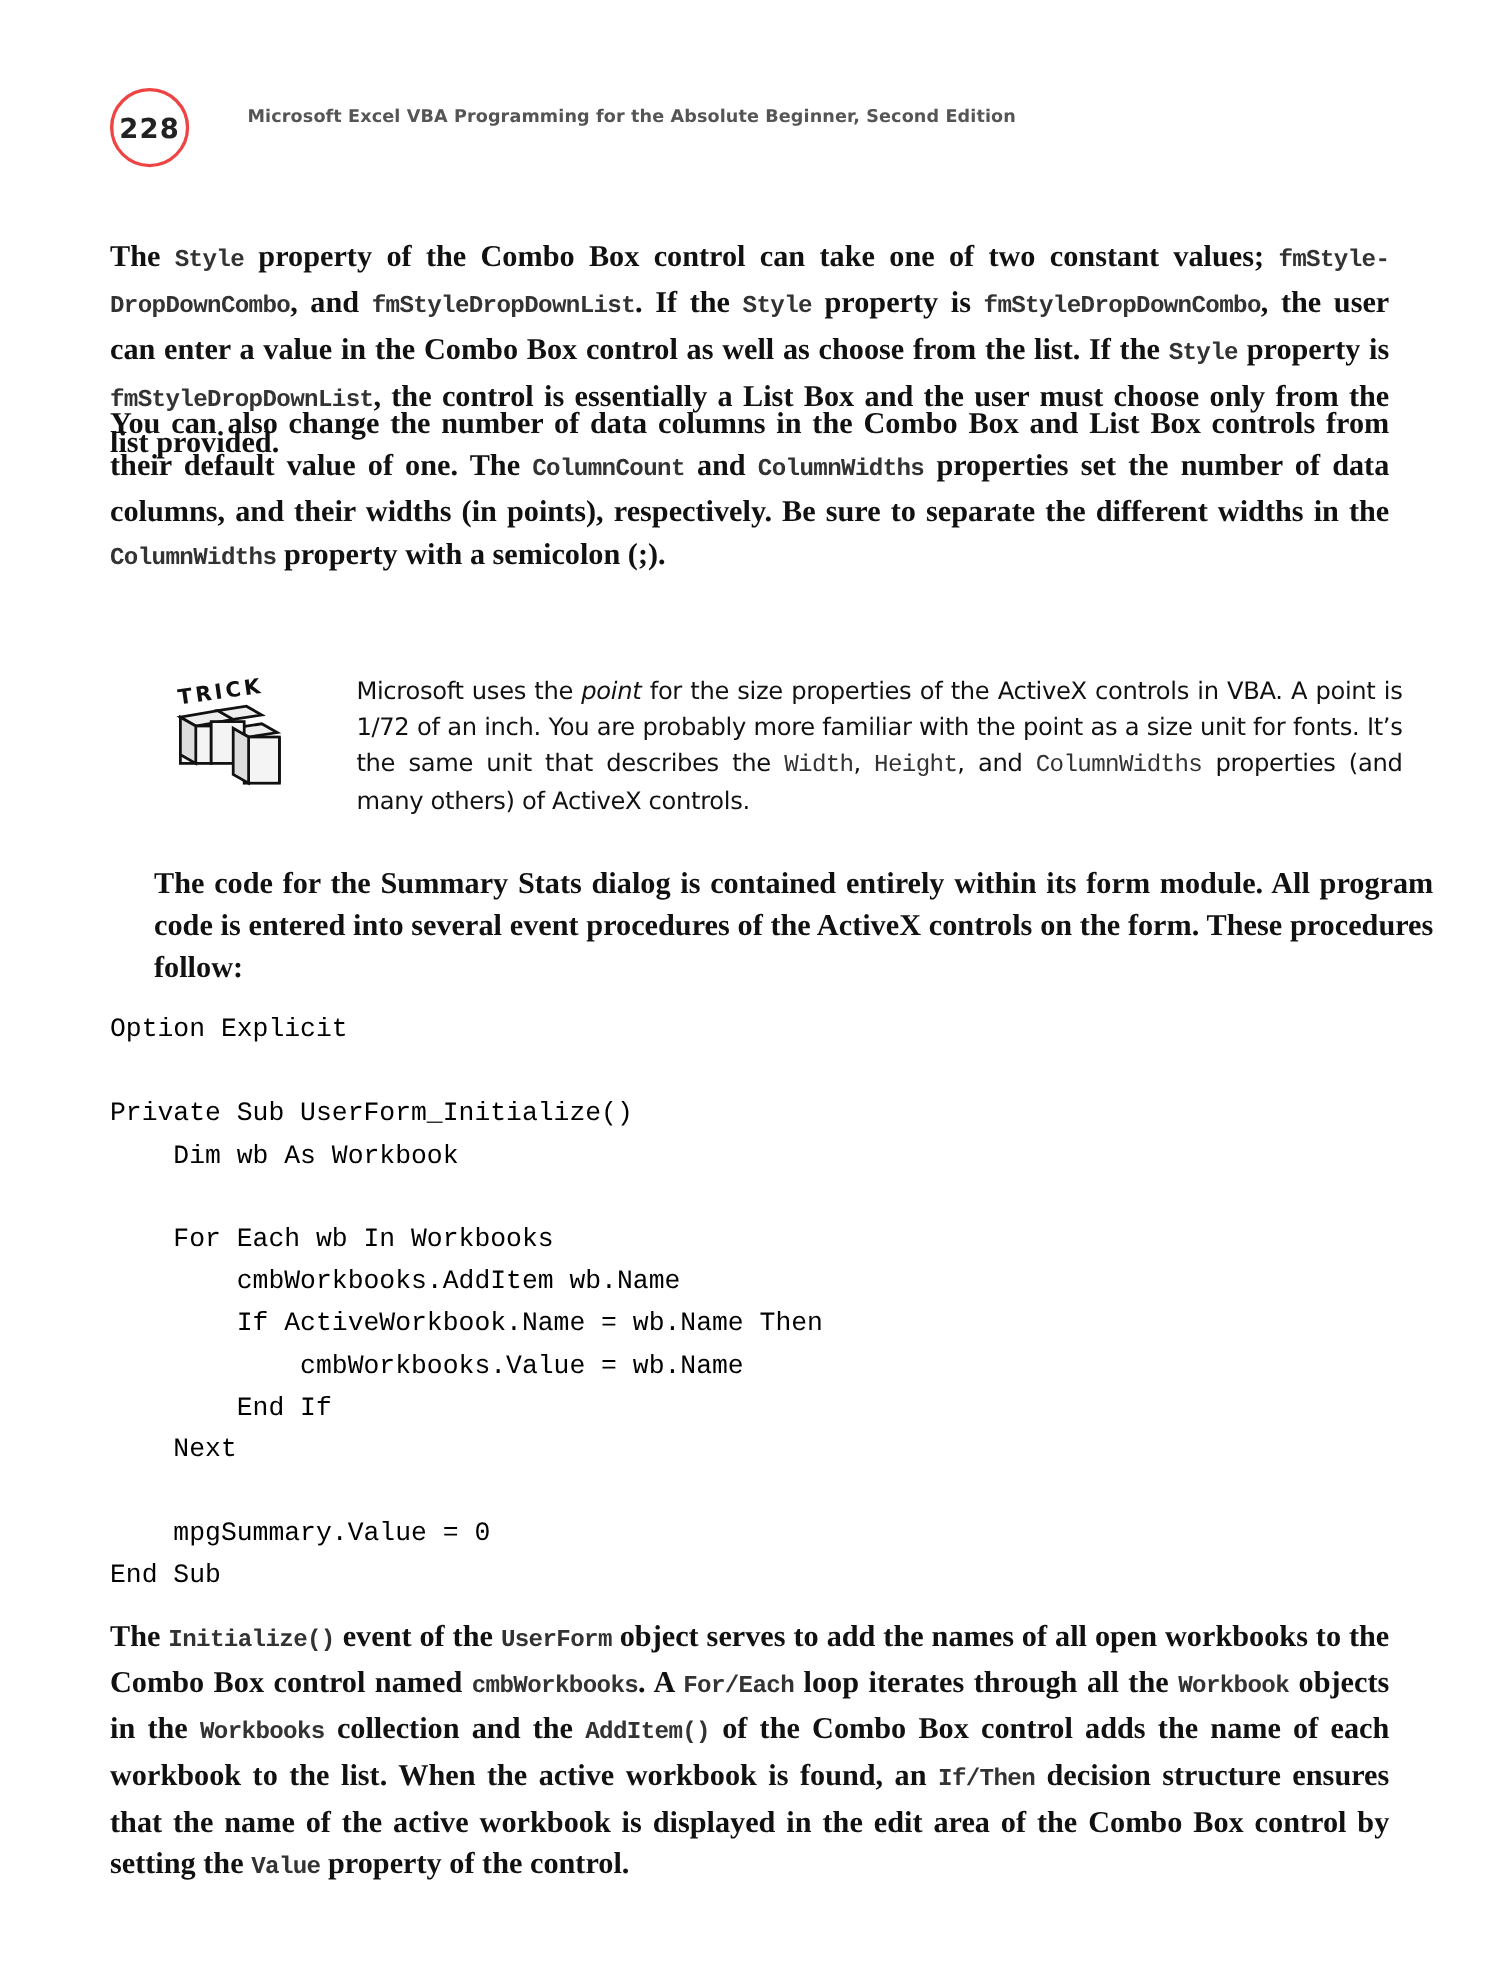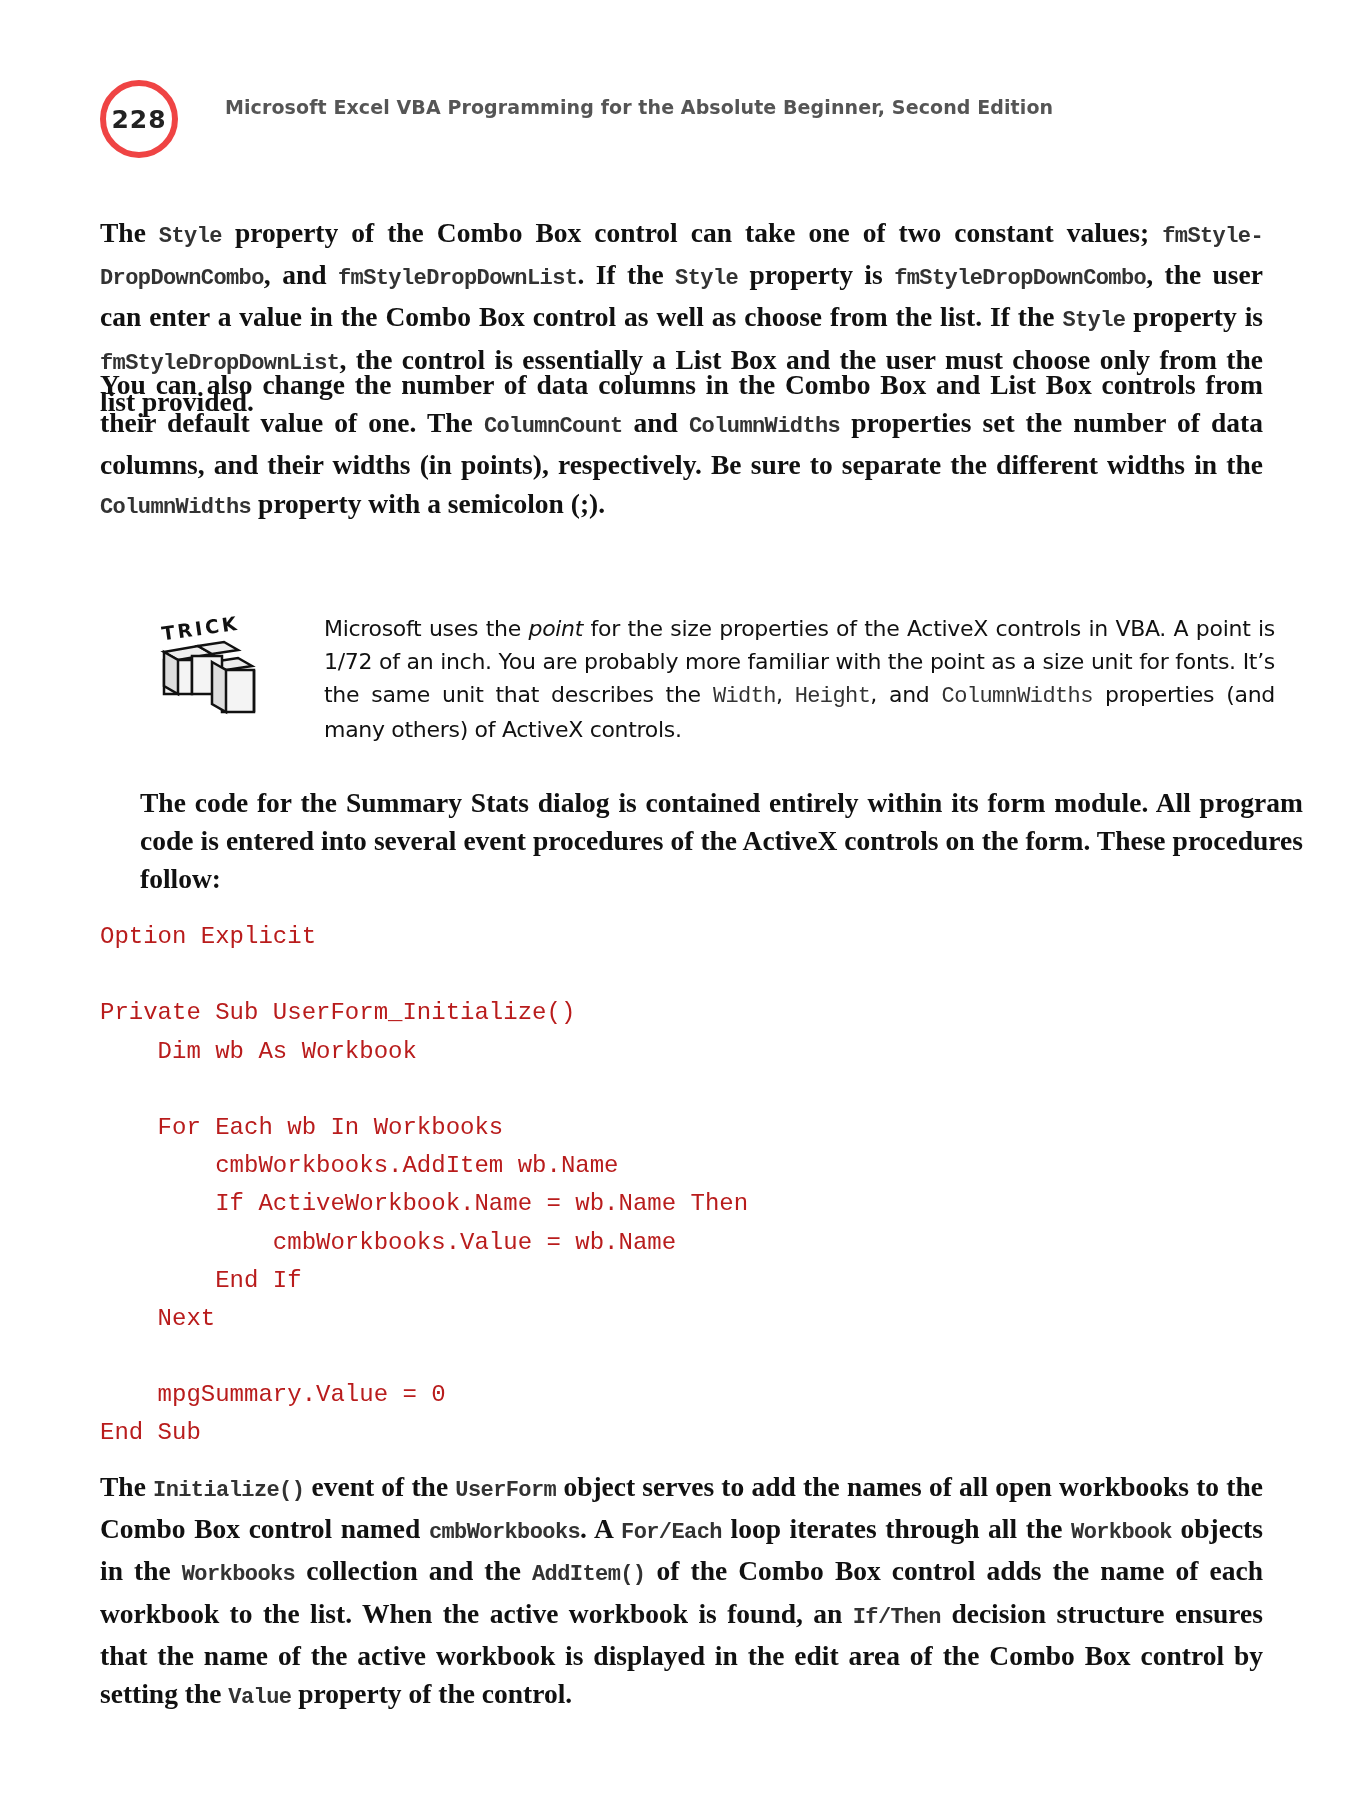--- a/index.html
+++ b/index.html
@@ -1,26 +1,26 @@
 <!DOCTYPE html>
 <html><head>
 <meta charset="utf-8">
 <style>
   html, body { margin:0; padding:0; background:#ffffff; }
   body { width:1370px; height:1800px; position:relative; overflow:hidden; color:#1a1a1a; }
   .page-num {
     position:absolute; left:100px; top:80px; width:66px; height:66px;
-    border:6px solid #ef4444; border-radius:50%;
+    border:3px solid #ef4444; border-radius:50%;
     display:flex; align-items:center; justify-content:center;
     font-family:"DejaVu Sans", sans-serif; font-weight:bold; font-size:25px; color:#222;
     letter-spacing:1px;
   }
   .running-head {
     position:absolute; left:225px; top:96px;
-    font-family:"DejaVu Sans", sans-serif; font-weight:bold; font-size:19px; color:#555;
+    font-family:"DejaVu Sans", sans-serif; font-weight:bold; font-size:16px; color:#555;
     letter-spacing:0.1px;
   }
   .para {
     position:absolute; left:100px; width:1163px;
     font-family:"Liberation Serif", "DejaVu Serif", serif; font-size:27.5px; line-height:38.2px;
     text-align:justify; color:#111;font-weight:bold;
   }
   .para code, .trick-text code {
     font-family:"Liberation Mono", "DejaVu Sans Mono", monospace; font-size:22px; color:#333;
     letter-spacing:-0.6px;
@@ -28,21 +28,21 @@
   .trick-icon { position:absolute; left:158px; top:612px; width:110px; height:110px; }
   .trick-text {
     position:absolute; left:312px; top:612px; width:951px;
     font-family:"DejaVu Sans", sans-serif; font-size:22px; line-height:33px;
     text-align:justify; color:#111; letter-spacing:-0.3px;margin-left:12px;
   }
   .trick-text em { font-style:italic; }
   .code-block {
     position:absolute; left:100px; top:918px;
     font-family:"Liberation Mono", "DejaVu Sans Mono", monospace; font-size:24px; line-height:38.2px;
-    color:#b91c1c; white-space:pre; margin:0;
+    color:#000000; white-space:pre; margin:0;
   }
   .code-line { display:block; height:38.2px; }
 </style>
 </head>
 <body>
 
 <div class="page-num">
   <span>228</span>
 </div>
 <div class="running-head">Microsoft Excel VBA Programming for the Absolute Beginner, Second Edition</div>

